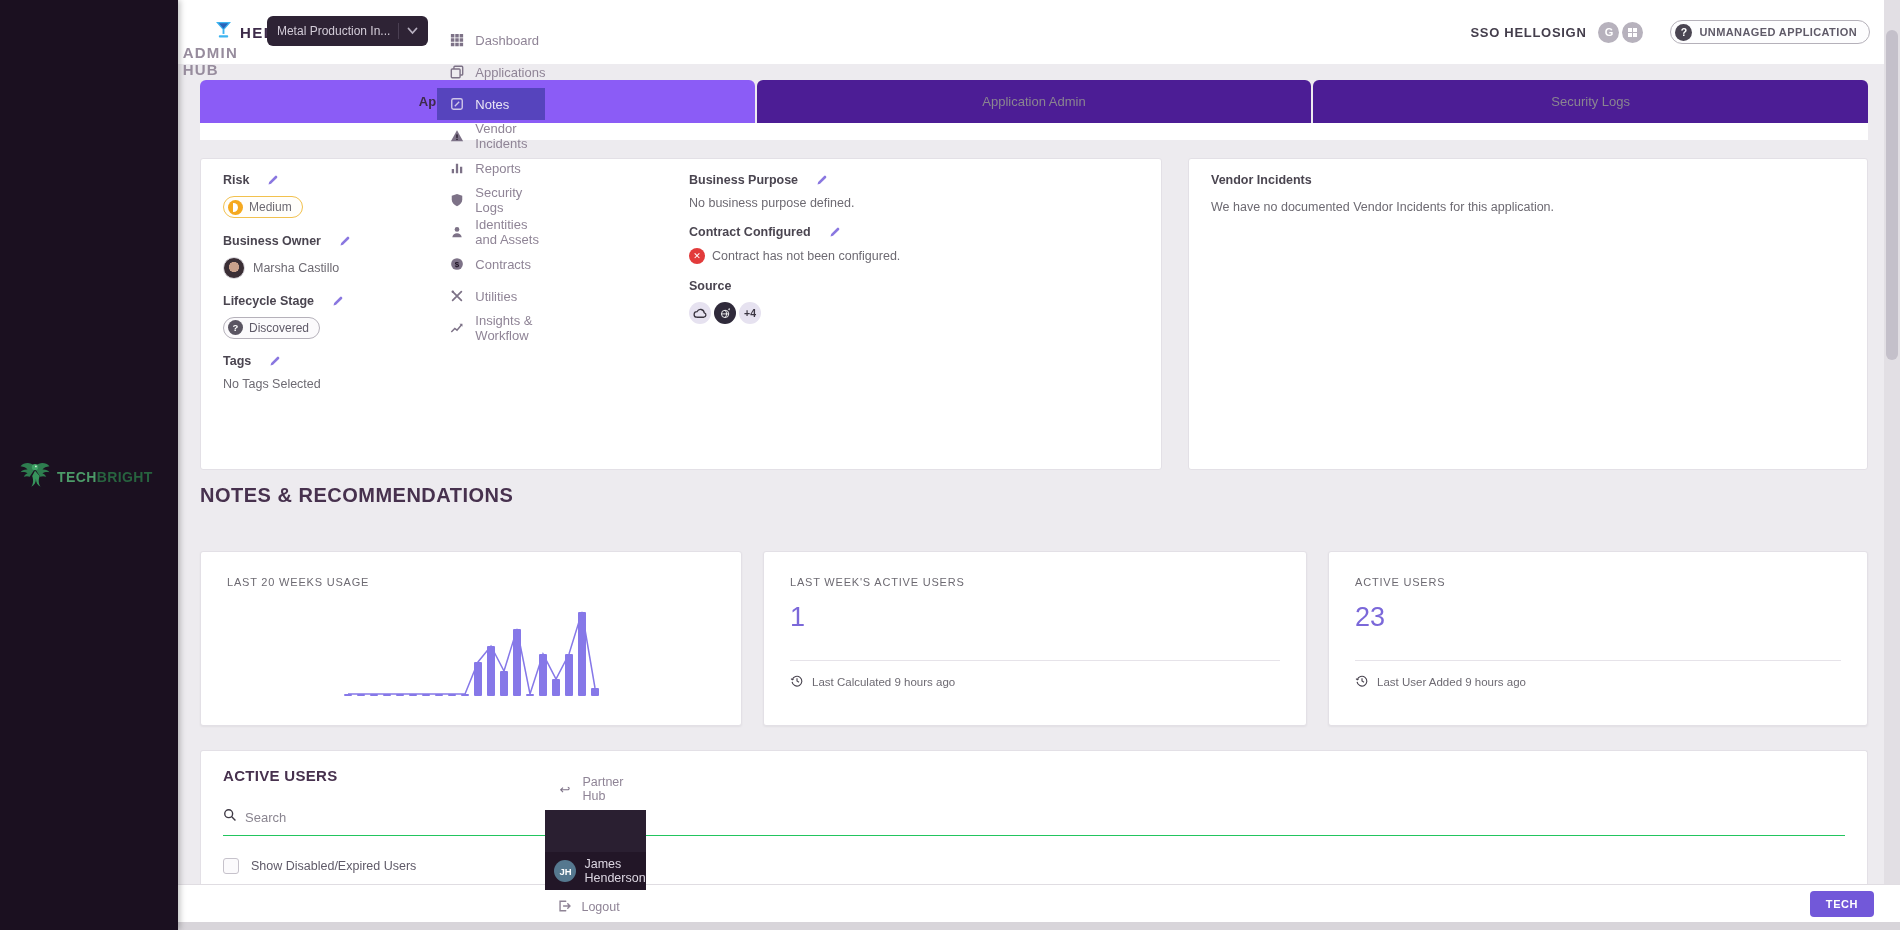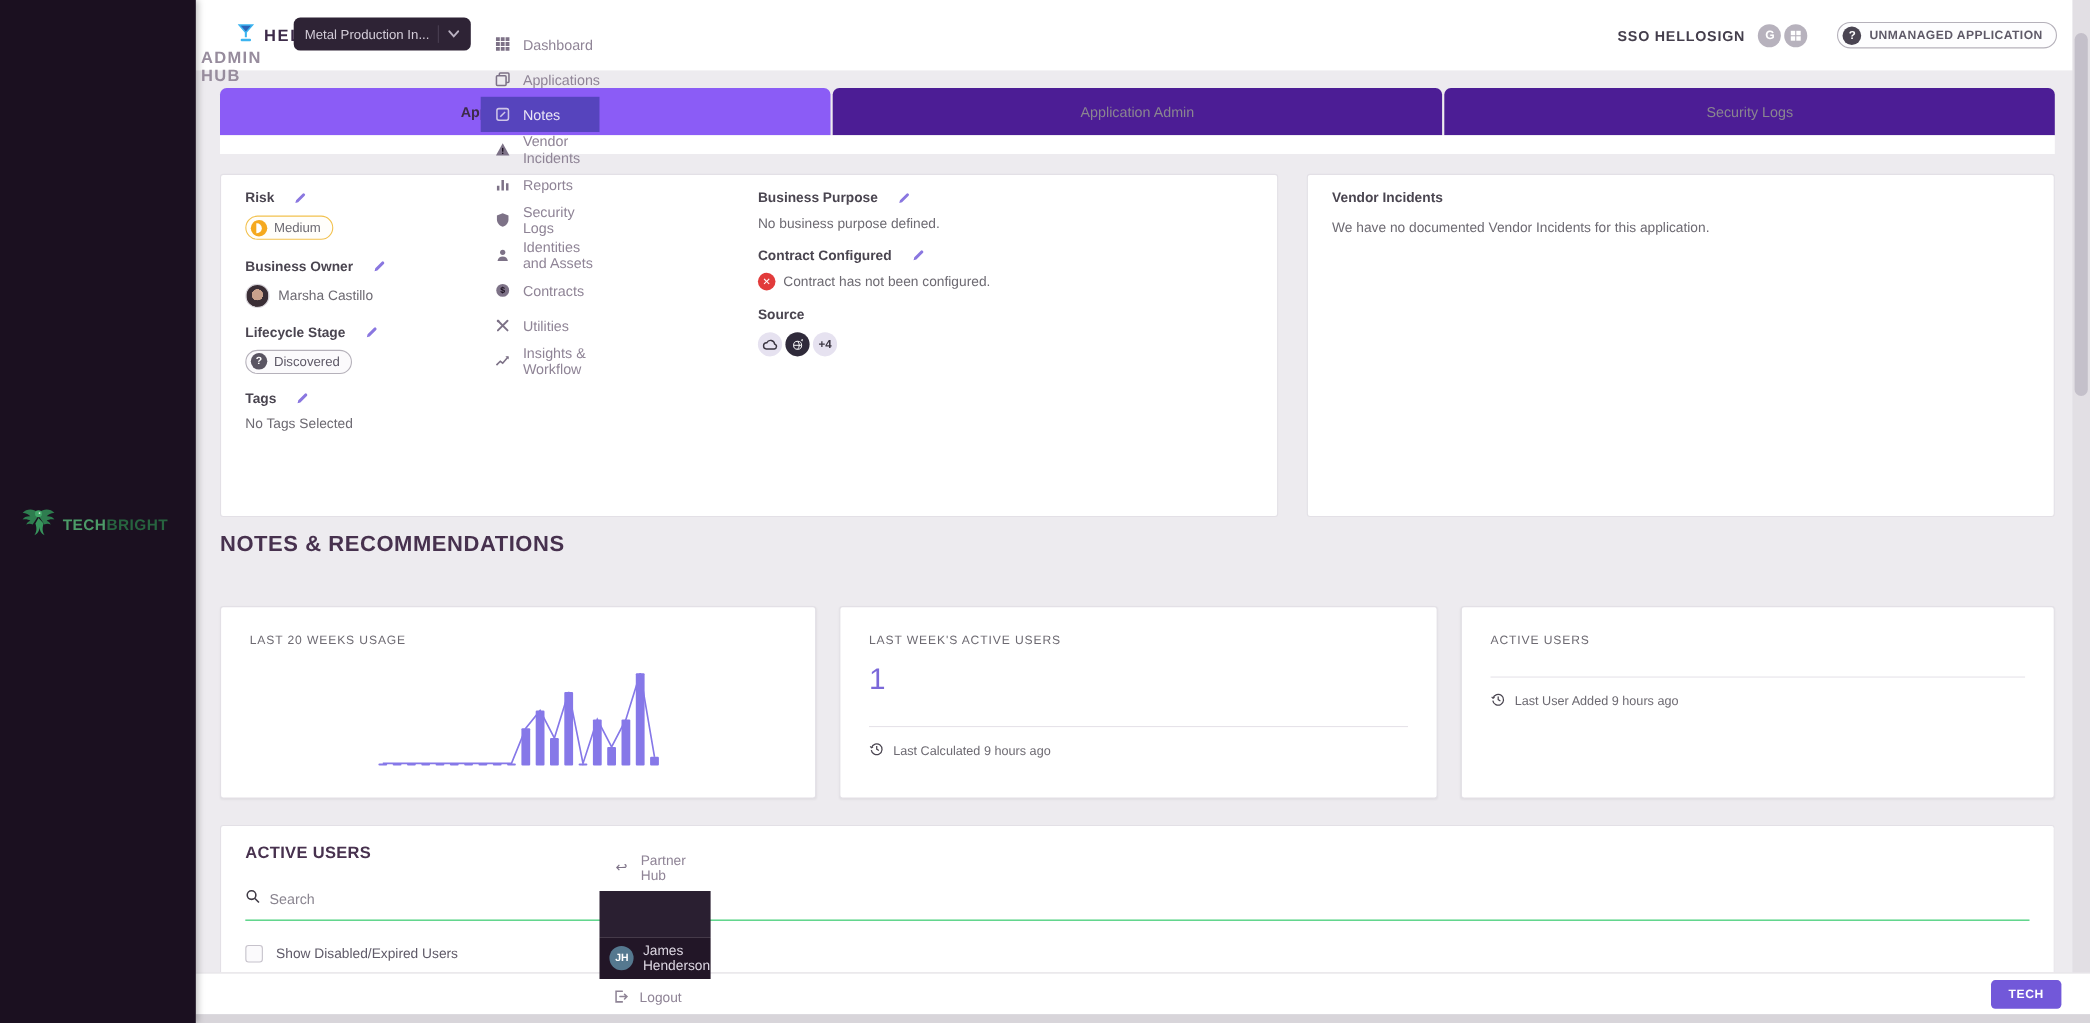--- a/index.html
+++ b/index.html
@@ -462,20 +462,21 @@
               <path d="M2.6 6.5A5.6 5.6 0 1 1 2.4 9"></path>
               <path d="M1.2 5.2l1.4 1.5 1.6-1.2" stroke-width="1.2"></path>
               <path d="M8 4.8V8l2.3 1.4"></path>
             </svg></span>
         <span>Last Calculated 9 hours ago</span>
       </div>
     </section>
 
     <section class="card stat-card card-active">
       <div class="stat-title">ACTIVE USERS</div>
+      <div class="stat-number">23</div>
       <div class="stat-divider"></div>
       <div class="stat-footer">
         <span><svg width="14" height="14" viewBox="0 0 16 16" fill="none" stroke="#4a4550" stroke-width="1.3">
               <path d="M2.6 6.5A5.6 5.6 0 1 1 2.4 9"></path>
               <path d="M1.2 5.2l1.4 1.5 1.6-1.2" stroke-width="1.2"></path>
               <path d="M8 4.8V8l2.3 1.4"></path>
             </svg></span>
         <span>Last User Added 9 hours ago</span>
       </div>
     </section>

